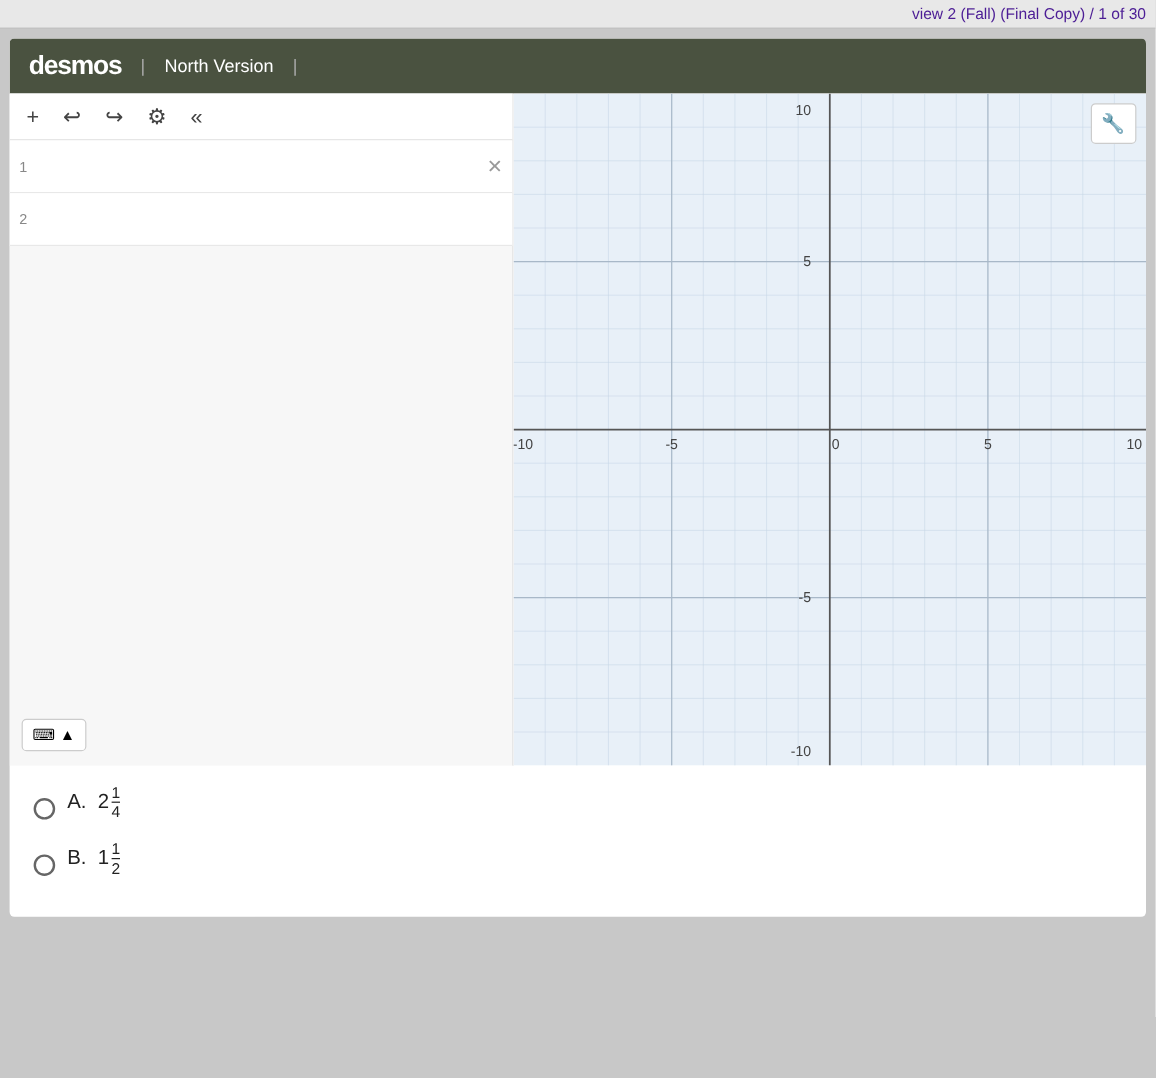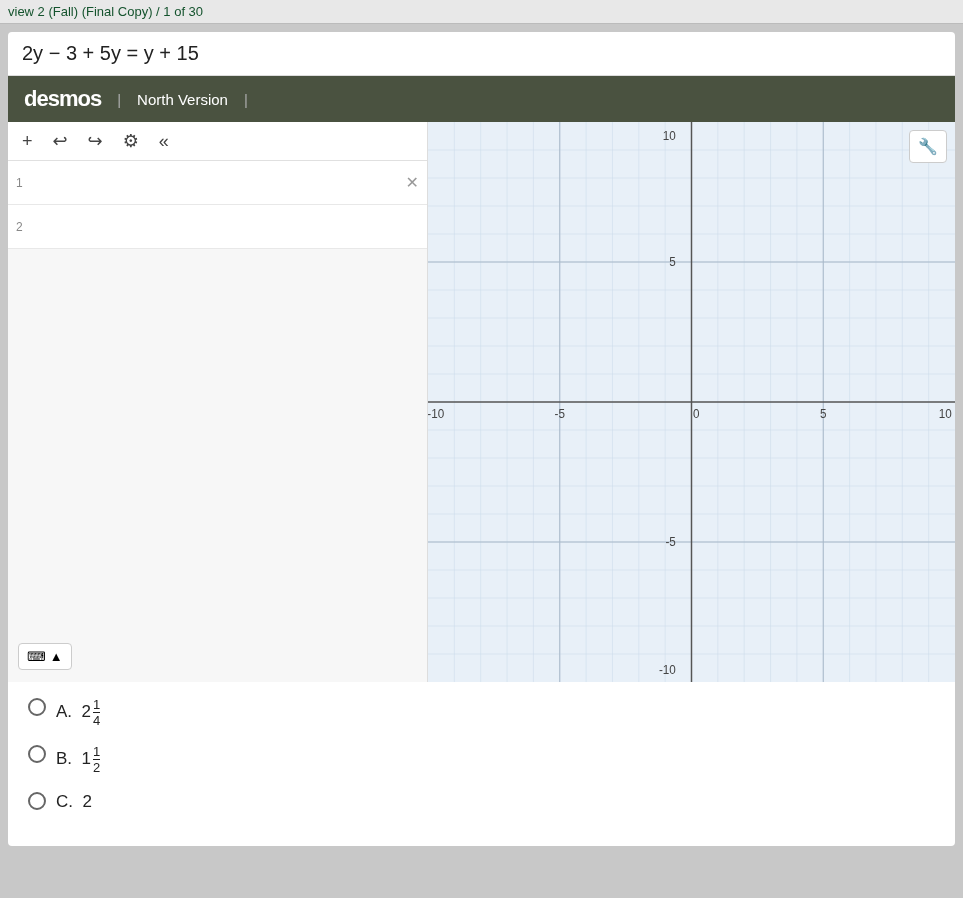--- a/index.html
+++ b/index.html
@@ -7,22 +7,23 @@
       background: #c8c8c8;
       font-family: Arial, sans-serif;
       width: 963px;
       height: 898px;
       overflow: hidden;
     }
     .top-bar {
       background: #e8e8e8;
       padding: 4px 8px;
       font-size: 13px;
-      color: #14532d;
+      color: #4c1d95;
       border-bottom: 1px solid #bbb;
+      text-align: right;
     }
     .main-container {
       background: #fff;
       margin: 8px;
       border-radius: 4px;
       overflow: hidden;
     }
     .question-header {
       padding: 10px 14px;
       font-size: 20px;
@@ -149,21 +150,21 @@
       border-radius: 4px;
       padding: 6px 8px;
       cursor: pointer;
       font-size: 16px;
     }
     .answer-section {
       padding: 16px 20px;
     }
     .answer-option {
       display: flex;
-      align-items: flex-start;
+      align-items: flex-end;
       margin-bottom: 18px;
       cursor: pointer;
     }
     .radio-circle {
       width: 18px;
       height: 18px;
       border-radius: 50%;
       border: 2px solid #666;
       margin-right: 10px;
       flex-shrink: 0;
@@ -190,23 +191,20 @@
   </style>
 </head>
 <body>
 
 <div class="top-bar">
   <span>view 2 (Fall) (Final Copy)  /  1 of 30</span>
 </div>
 
 <div class="main-container">
 
-  <div class="question-header">
-    <span>2y − 3 + 5y = y + 15</span>
-  </div>
 
   <div class="desmos-header">
     <span class="desmos-logo">desmos</span>
     <span class="divider">|</span>
     <span>North Version</span>
     <span class="divider">|</span>
   </div>
 
   <div class="desmos-body">
 
@@ -336,22 +334,16 @@
     <div class="answer-option">
       <div class="radio-circle"></div>
       <span class="answer-label">
         B.&nbsp; 1<span class="fraction">
             <span class="num">1</span>
             <span class="den">2</span>
           </span>
       </span>
     </div>
 
-    <div class="answer-option">
-      <div class="radio-circle"></div>
-      <span class="answer-label">
-        C.&nbsp; 2
-      </span>
-    </div>
 
   </div>
 
 </div>
 
 </body></html>

